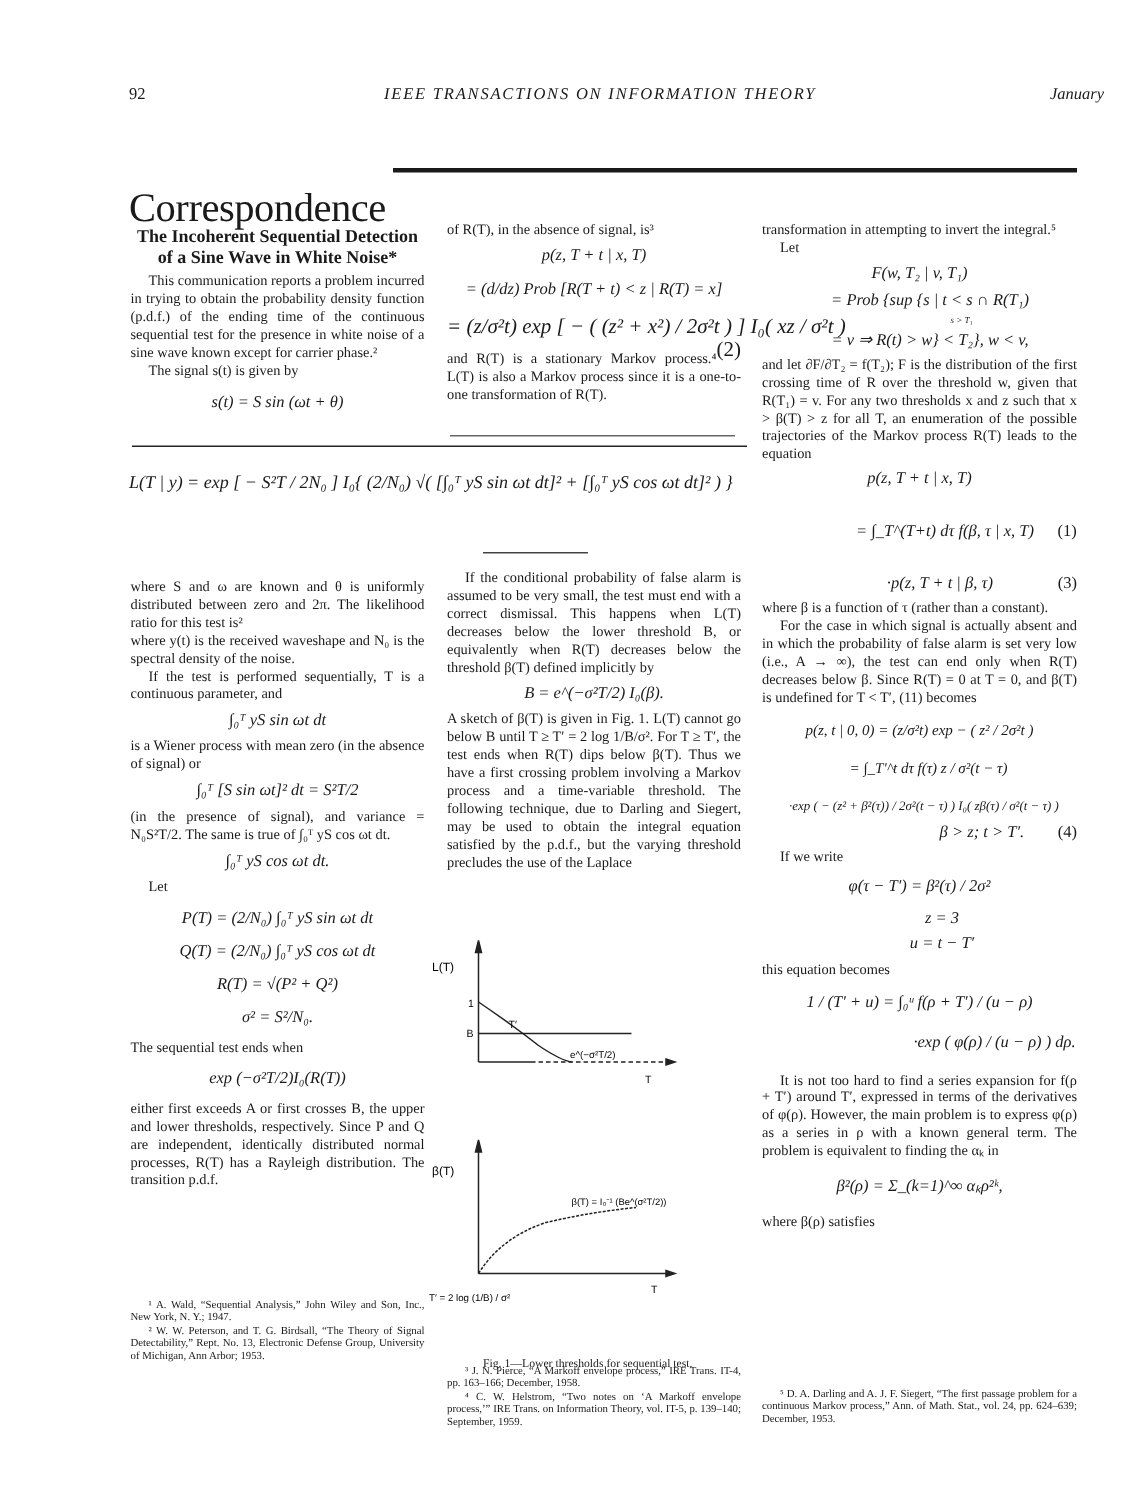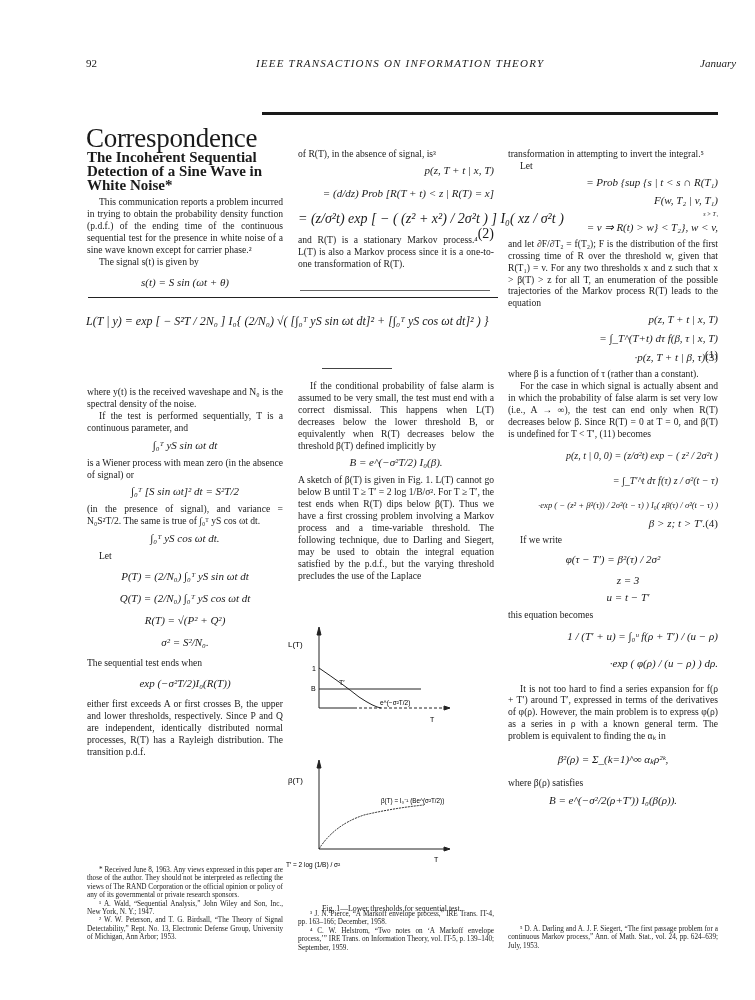--- a/index.html
+++ b/index.html
@@ -11,23 +11,23 @@
   .hdr-title{left:256px;font-style:italic;letter-spacing:1.2px;}
   .hdr-month{left:700px;font-style:italic;}
   .section{left:86px;top:88px;font-size:27px;letter-spacing:-0.3px;margin-top:35px;}
   .section-rule{left:262px;top:112px;width:456px;height:3px;background:#1a1a1a;}
   .col{position:absolute;font-size:9.6px;line-height:11.9px;text-align:justify;}
   .c1{left:87px;width:196px;}
   .c2{left:298px;width:196px;}
   .c3{left:508px;width:210px;}
   p{margin:0;}
   .ind{text-indent:12px;}
-  .art-title{font-weight:bold;font-size:15px;line-height:14px;text-align:left;margin-bottom:4px;}
+  .art-title{font-weight:bold;font-size:12px;line-height:14px;text-align:center;margin-bottom:4px;}
   .eq{font-style:italic;text-align:center;font-size:11px;line-height:15px;margin:4px 0;white-space:nowrap;}
-  .eql{font-style:italic;text-align:right;font-size:11px;line-height:15px;margin:3px 0;white-space:nowrap;}
+  .eql{font-style:italic;text-align:center;font-size:11px;line-height:15px;margin:3px 0;white-space:nowrap;}
   .eqnum{float:right;font-style:normal;}
   .fn{font-size:7.2px;line-height:8.4px;text-align:justify;}
   .wide-eq{left:86px;top:314px;font-size:12px;font-style:italic;white-space:nowrap;}
   .wide-num{left:705px;top:348px;font-size:11px;}
   .wide-rule-top{left:88px;top:297px;width:410px;height:1px;background:#222;}
   .wide-rule-mid{left:300px;top:290px;width:190px;height:1px;background:#666;}
   .wide-rule-bot{left:322px;top:368px;width:70px;height:1px;background:#444;}
   .fig{left:284px;top:625px;width:195px;}
   .caption{left:322px;top:904px;font-size:7.8px;}
 </style>
@@ -48,39 +48,39 @@
   <div class="eq" style="margin-top:8px;">s(t) = S sin (ωt + θ)</div>
 </div>
 
 <div class="abs wide-rule-mid"></div>
 <div class="abs wide-rule-top"></div>
 <div class="abs wide-eq">L(T | y) = exp [ − S²T / 2N₀ ] I₀{ (2/N₀) √( [∫₀ᵀ yS sin ωt dt]² + [∫₀ᵀ yS cos ωt dt]² ) }</div>
 <div class="abs wide-num">(1)</div>
 <div class="abs wide-rule-bot"></div>
 
 <div class="col c1" style="top:386px;">
+  <p>where S and ω are known and θ is uniformly distributed between zero and 2π. The likelihood ratio for this test is²</p>
   <p>where y(t) is the received waveshape and N₀ is the spectral density of the noise.</p>
   <p class="ind">If the test is performed sequentially, T is a continuous parameter, and</p>
   <div class="eq">∫₀ᵀ yS sin ωt dt</div>
   <p>is a Wiener process with mean zero (in the absence of signal) or</p>
   <div class="eq">∫₀ᵀ [S sin ωt]² dt = S²T/2</div>
   <p>(in the presence of signal), and variance = N₀S²T/2. The same is true of ∫₀ᵀ yS cos ωt dt.</p>
   <div class="eq">∫₀ᵀ yS cos ωt dt.</div>
   <p class="ind">Let</p>
   <div class="eq" style="margin:7px 0;">P(T) = (2/N₀) ∫₀ᵀ yS sin ωt dt</div>
   <div class="eq" style="margin:7px 0;">Q(T) = (2/N₀) ∫₀ᵀ yS cos ωt dt</div>
   <div class="eq" style="margin:7px 0;">R(T) = √(P² + Q²)</div>
   <div class="eq" style="margin:7px 0;">σ² = S²/N₀.</div>
   <p>The sequential test ends when</p>
   <div class="eq" style="margin:7px 0;">exp (−σ²T/2)I₀(R(T))</div>
   <p>either first exceeds A or first crosses B, the upper and lower thresholds, respectively. Since P and Q are independent, identically distributed normal processes, R(T) has a Rayleigh distribution. The transition p.d.f.</p>
 </div>
 
 <div class="col c1" style="top:866px;">
-  <p class="fn ind">* Received June 8, 1963. Any views expressed in this paper are those of the author. They should not be interpreted as reflecting the views of The RAND Corporation or the official opinion or policy of any of its governmental or private research sponsors.</p>
   <p class="fn ind">¹ A. Wald, “Sequential Analysis,” John Wiley and Son, Inc., New York, N. Y.; 1947.</p>
   <p class="fn ind">² W. W. Peterson, and T. G. Birdsall, “The Theory of Signal Detectability,” Rept. No. 13, Electronic Defense Group, University of Michigan, Ann Arbor; 1953.</p>
 </div>
 
 <div class="col c2" style="top:148px;">
   <p>of R(T), in the absence of signal, is³</p>
   <div class="eql">p(z, T + t | x, T)</div>
   <div class="eql" style="margin-top:8px;">= (d/dz) Prob [R(T + t) &lt; z | R(T) = x]</div>
   <div class="eql" style="margin-top:10px;font-size:14px;">
     <span>= (z/σ²t) exp [ − ( (z² + x²) / 2σ²t ) ] I₀( xz / σ²t )</span>
@@ -134,27 +134,27 @@
 <div class="abs caption">Fig. 1—Lower thresholds for sequential test.</div>
 
 <div class="col c2" style="top:910px;">
   <p class="fn ind">³ J. N. Pierce, “A Markoff envelope process,” IRE Trans. IT-4, pp. 163–166; December, 1958.</p>
   <p class="fn ind">⁴ C. W. Helstrom, “Two notes on ‘A Markoff envelope process,’” IRE Trans. on Information Theory, vol. IT-5, p. 139–140; September, 1959.</p>
 </div>
 
 <div class="col c3" style="top:148px;font-family:Liberation Serif, serif;">
   <p>transformation in attempting to invert the integral.⁵</p>
   <p class="ind">Let</p>
+  <div class="eql">F(w, T₂ | v, T₁)</div>
   <div class="eql" style="padding-left:14px;">= Prob {sup {s | t &lt; s ∩ R(T₁)</div>
-  <div class="eql">F(w, T₂ | v, T₁)</div>
   <div class="eql" style="padding-left:56px;font-size:6px;line-height:6px;margin:0;">s &gt; T₁</div>
   <div class="eql" style="padding-left:14px;">= v ⇒ R(t) &gt; w} &lt; T₂},   w &lt; v,</div>
   <p>and let ∂F/∂T₂ = f(T₂); F is the distribution of the first crossing time of R over the threshold w, given that R(T₁) = v. For any two thresholds x and z such that x &gt; β(T) &gt; z for all T, an enumeration of the possible trajectories of the Markov process R(T) leads to the equation</p>
   <div class="eql">p(z, T + t | x, T)</div>
-  <div class="eql" style="padding-left:34px;margin:4px 0;">= ∫_T^(T+t) dτ f(β, τ | x, T)</div>
+  <div class="eql" style="padding-left:34px;margin:20px 0;">= ∫_T^(T+t) dτ f(β, τ | x, T)</div>
   <div class="eql" style="padding-left:40px;">
     <span>·p(z, T + t | β, τ)</span>
     <span class="eqnum">(3)</span>
   </div>
   <p>where β is a function of τ (rather than a constant).</p>
   <p class="ind">For the case in which signal is actually absent and in which the probability of false alarm is set very low (i.e., A → ∞), the test can end only when R(T) decreases below β. Since R(T) = 0 at T = 0, and β(T) is undefined for T &lt; T′, (11) becomes</p>
   <div class="eql" style="margin-top:8px;font-size:10px;">p(z, t | 0, 0) = (z/σ²t) exp − ( z² / 2σ²t )</div>
   <div class="eql" style="padding-left:12px;margin-top:10px;font-size:10px;">= ∫_T′^t dτ f(τ) z / σ²(t − τ)</div>
   <div class="eql" style="padding-left:6px;margin-top:10px;font-size:8.6px;">·exp ( − (z² + β²(τ)) / 2σ²(t − τ) ) I₀( zβ(τ) / σ²(t − τ) )</div>
   <div class="eql" style="padding-left:96px;">
@@ -164,18 +164,17 @@
   <p class="ind">If we write</p>
   <div class="eq" style="margin:6px 0;">φ(τ − T′) = β²(τ) / 2σ²</div>
   <div class="eq" style="margin:4px 0 2px 30px;">z = 3</div>
   <div class="eq" style="margin:2px 0 4px 30px;">u = t − T′</div>
   <p>this equation becomes</p>
   <div class="eql" style="margin-top:8px;">1 / (T′ + u) = ∫₀ᵘ f(ρ + T′) / (u − ρ)</div>
   <div class="eql" style="padding-left:100px;margin-top:12px;">·exp ( φ(ρ) / (u − ρ) ) dρ.</div>
   <p class="ind" style="margin-top:12px;">It is not too hard to find a series expansion for f(ρ + T′) around T′, expressed in terms of the derivatives of φ(ρ). However, the main problem is to express φ(ρ) as a series in ρ with a known general term. The problem is equivalent to finding the αₖ in</p>
   <div class="eq" style="margin:10px 0;">β²(ρ) = Σ_(k=1)^∞ αₖρ²ᵏ,</div>
   <p>where β(ρ) satisfies</p>
-  <div class="eq">B = e^(−σ²/2(ρ+T′)) I₀(β(ρ)).</div>
 </div>
 
 <div class="col c3" style="top:925px;">
-  <p class="fn ind">⁵ D. A. Darling and A. J. F. Siegert, “The first passage problem for a continuous Markov process,” Ann. of Math. Stat., vol. 24, pp. 624–639; July, 1953.</p>
+  <p class="fn ind">⁵ D. A. Darling and A. J. F. Siegert, “The first passage problem for a continuous Markov process,” Ann. of Math. Stat., vol. 24, pp. 624–639; December, 1953.</p>
 </div>
 
 </body></html>

